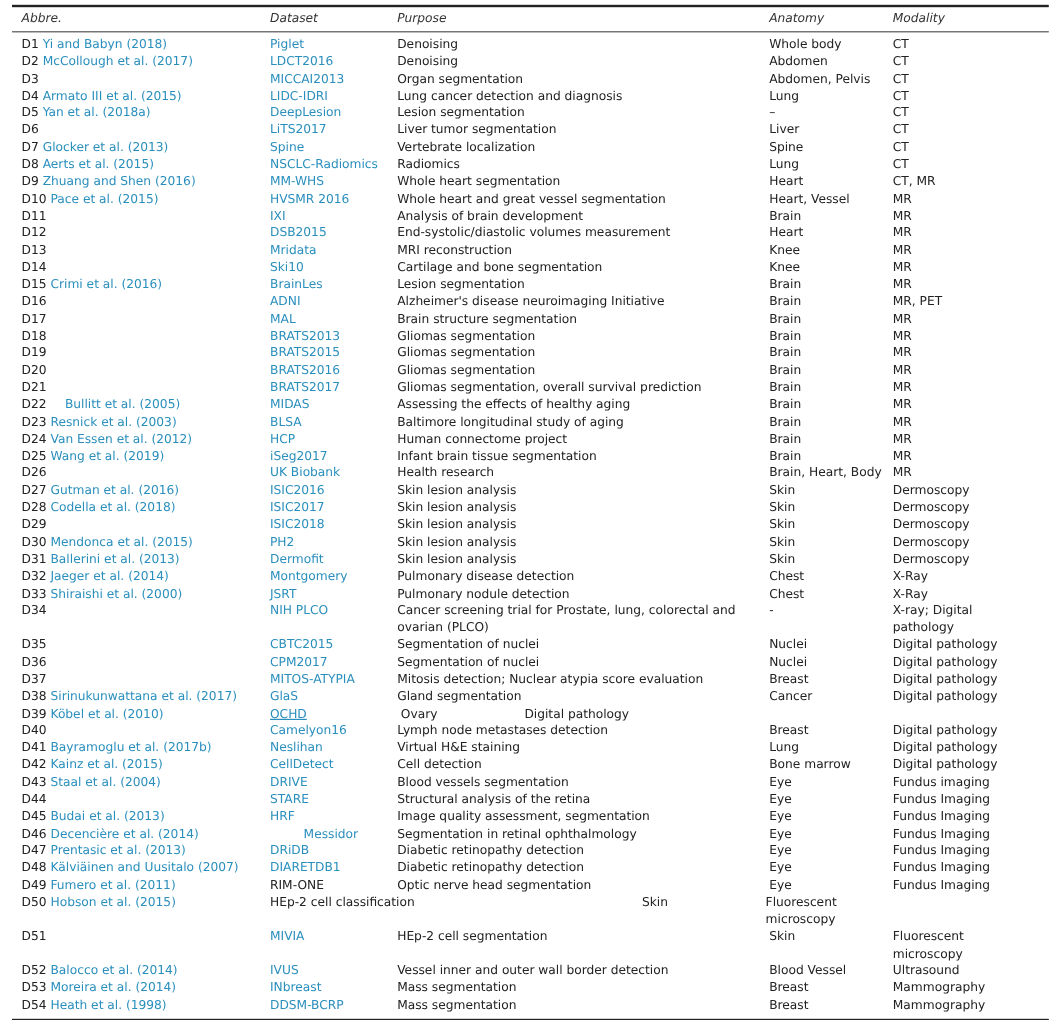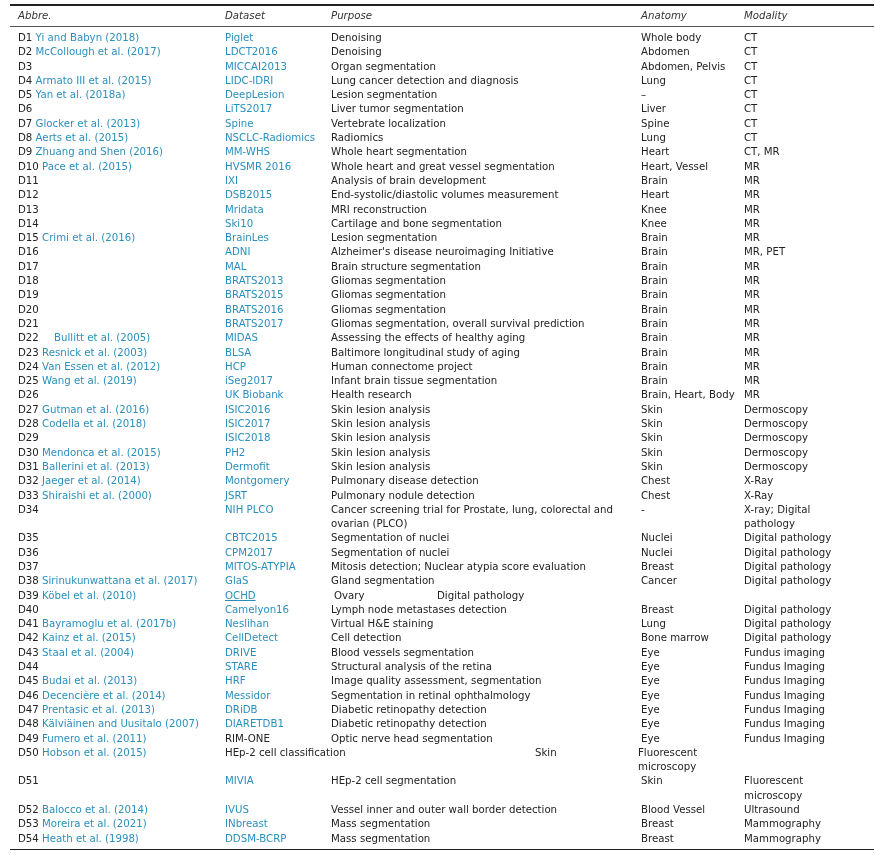--- a/index.html
+++ b/index.html
@@ -343,21 +343,21 @@
       </div>
       <div class="row">
         <div class="c1"><span>D45</span> <span class="link" style="color: rgb(42, 143, 189);">Budai et al. (2013)</span></div>
         <div class="c2"><span class="link" style="color: rgb(42, 143, 189);">HRF</span></div>
         <div class="c3">Image quality assessment, segmentation</div>
         <div class="c4">Eye</div>
         <div class="c5">Fundus Imaging</div>
       </div>
       <div class="row">
         <div class="c1"><span>D46</span> <span class="link" style="color: rgb(42, 143, 189);">Decencière et al. (2014)</span></div>
-        <div class="c2"><span class="link" style="color: rgb(42, 143, 189);">Messidor</span></div>
+        <div class="c2"><span class="link" style="color: rgb(42, 143, 189); margin-left: 28px;">Messidor</span></div>
         <div class="c3">Segmentation in retinal ophthalmology</div>
         <div class="c4">Eye</div>
         <div class="c5">Fundus Imaging</div>
       </div>
       <div class="row">
         <div class="c1"><span>D47</span> <span class="link" style="color: rgb(42, 143, 189);">Prentasic et al. (2013)</span></div>
         <div class="c2"><span class="link" style="color: rgb(42, 143, 189);">DRiDB</span></div>
         <div class="c3">Diabetic retinopathy detection</div>
         <div class="c4">Eye</div>
         <div class="c5">Fundus Imaging</div>
@@ -390,21 +390,21 @@
         <div class="c5">Fluorescent microscopy</div>
       </div>
       <div class="row">
         <div class="c1"><span>D52</span> <span class="link" style="color: rgb(42, 143, 189);">Balocco et al. (2014)</span></div>
         <div class="c2"><span class="link" style="color: rgb(42, 143, 189);">IVUS</span></div>
         <div class="c3">Vessel inner and outer wall border detection</div>
         <div class="c4">Blood Vessel</div>
         <div class="c5">Ultrasound</div>
       </div>
       <div class="row">
-        <div class="c1"><span>D53</span> <span class="link" style="color: rgb(42, 143, 189);">Moreira et al. (2021)</span></div>
+        <div class="c1"><span>D53</span> <span class="link" style="color: rgb(42, 143, 189);">Moreira et al. (2014)</span></div>
         <div class="c2"><span class="link" style="color: rgb(42, 143, 189);">INbreast</span></div>
         <div class="c3">Mass segmentation</div>
         <div class="c4">Breast</div>
         <div class="c5">Mammography</div>
       </div>
       <div class="row">
         <div class="c1"><span>D54</span> <span class="link" style="color: rgb(42, 143, 189);">Heath et al. (1998)</span></div>
         <div class="c2"><span class="link" style="color: rgb(42, 143, 189);">DDSM-BCRP</span></div>
         <div class="c3">Mass segmentation</div>
         <div class="c4">Breast</div>

